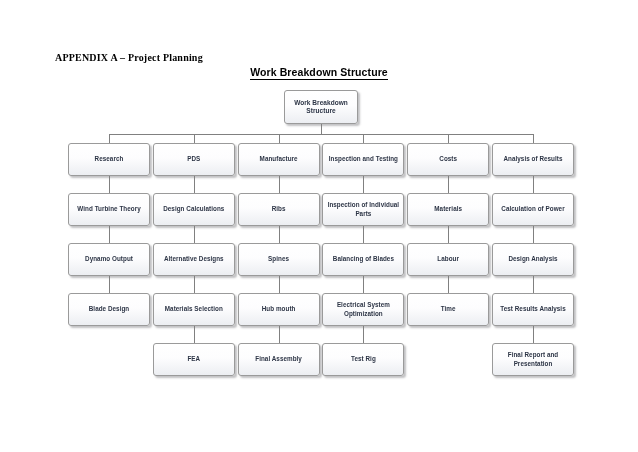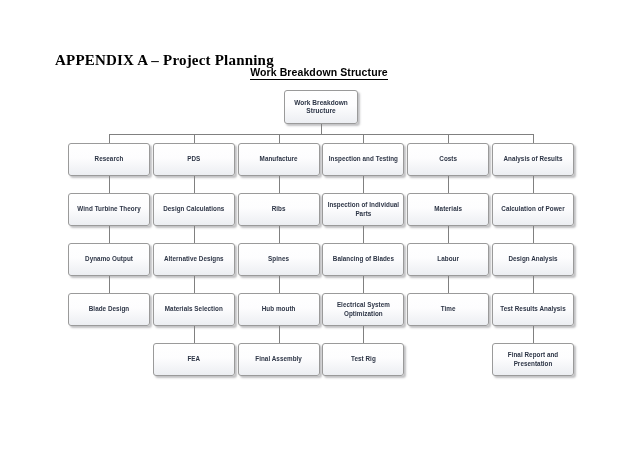--- a/index.html
+++ b/index.html
@@ -21,21 +21,21 @@
     background: #ffffff;
   }
 
   
   #appendix-title {
     position: absolute;
     left: 55px;
     top: 52px;
     font-family: "Liberation Serif", serif;
     font-weight: bold;
-    font-size: 15px;
+    font-size: 10px;
     color: #000000;
     letter-spacing: 0.2px;
     white-space: nowrap;
   }
   #wbs-heading {
     position: absolute;
     left: 0;
     right: 0;
     top: 66px;
     text-align: center;

